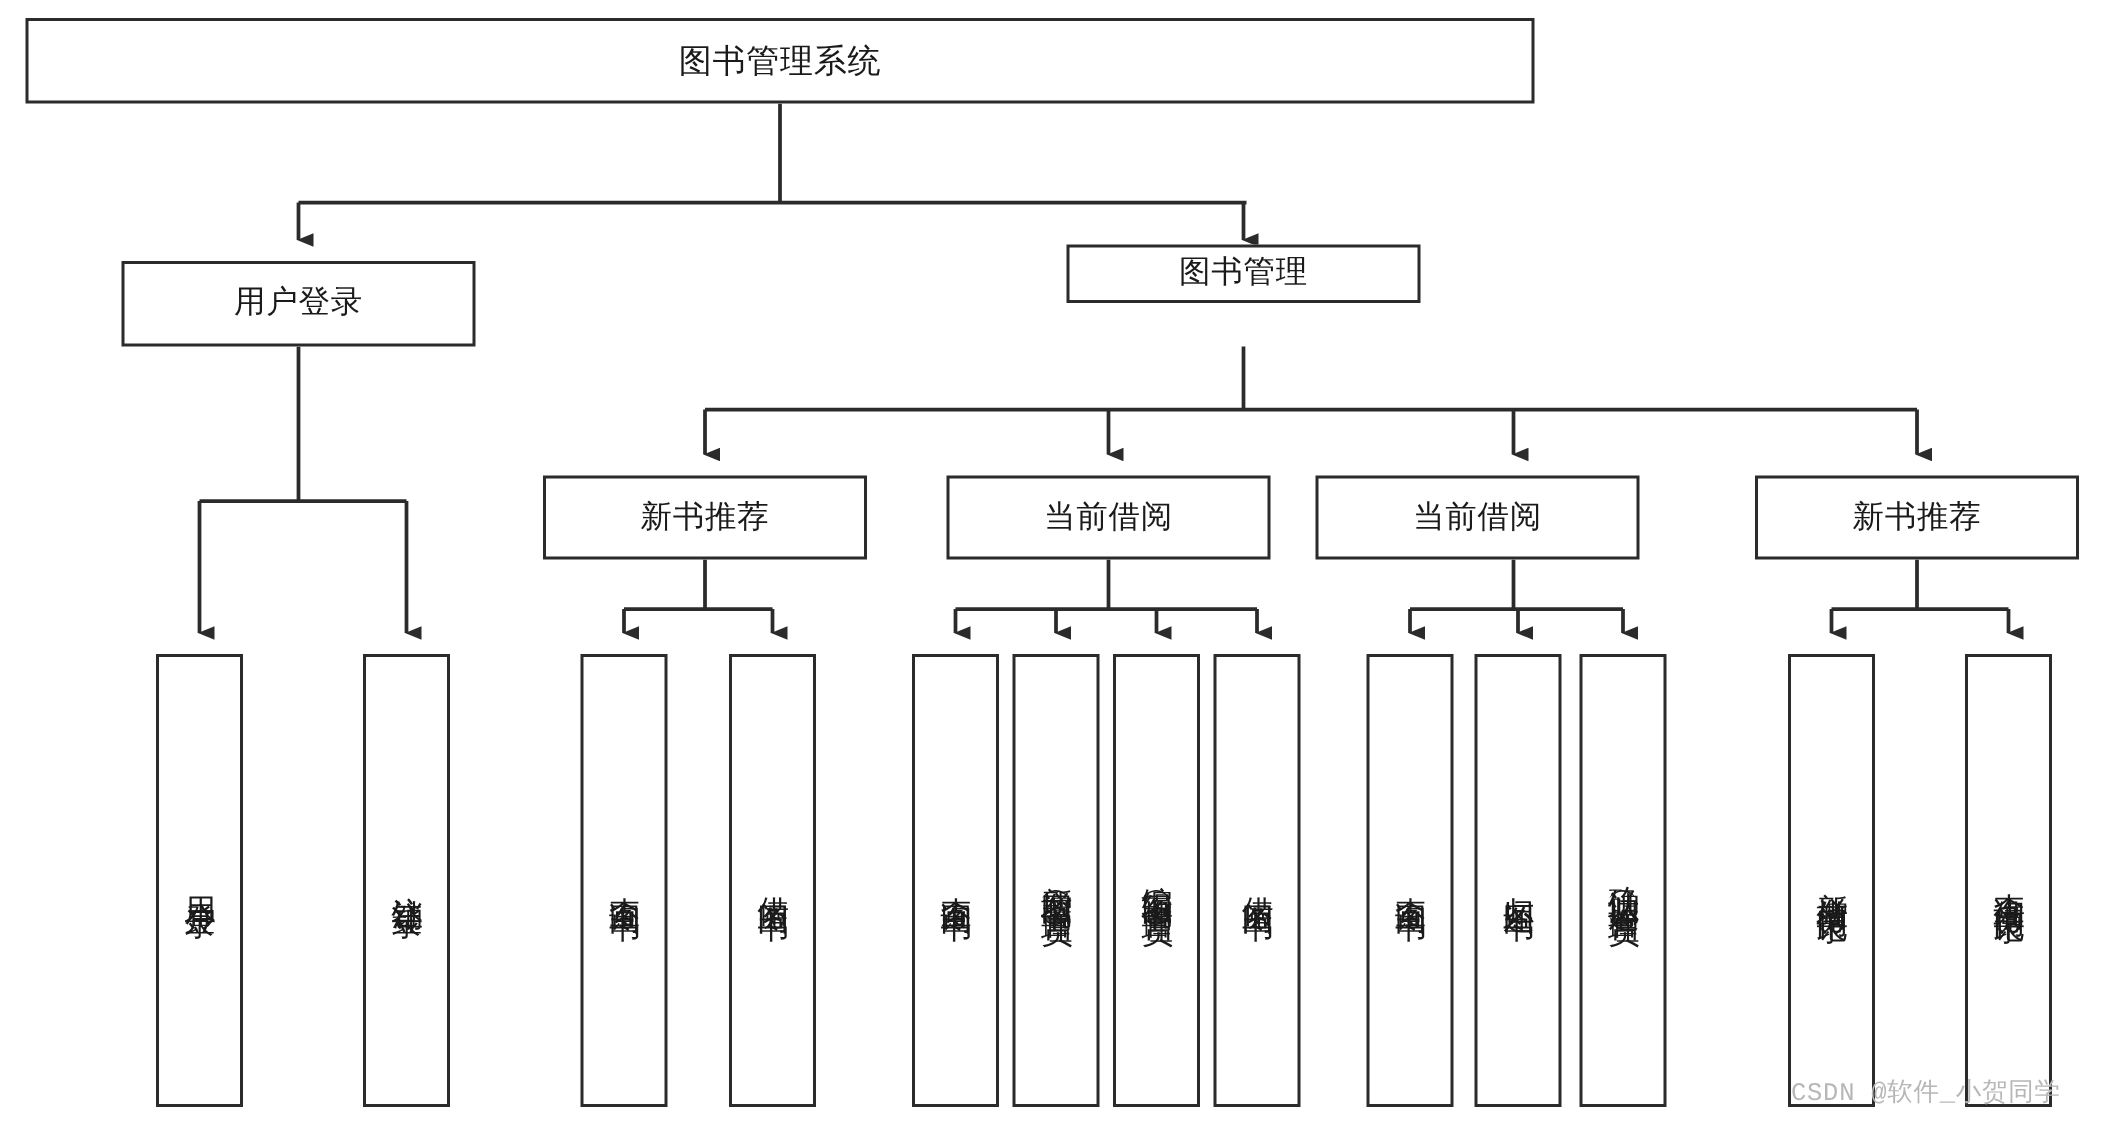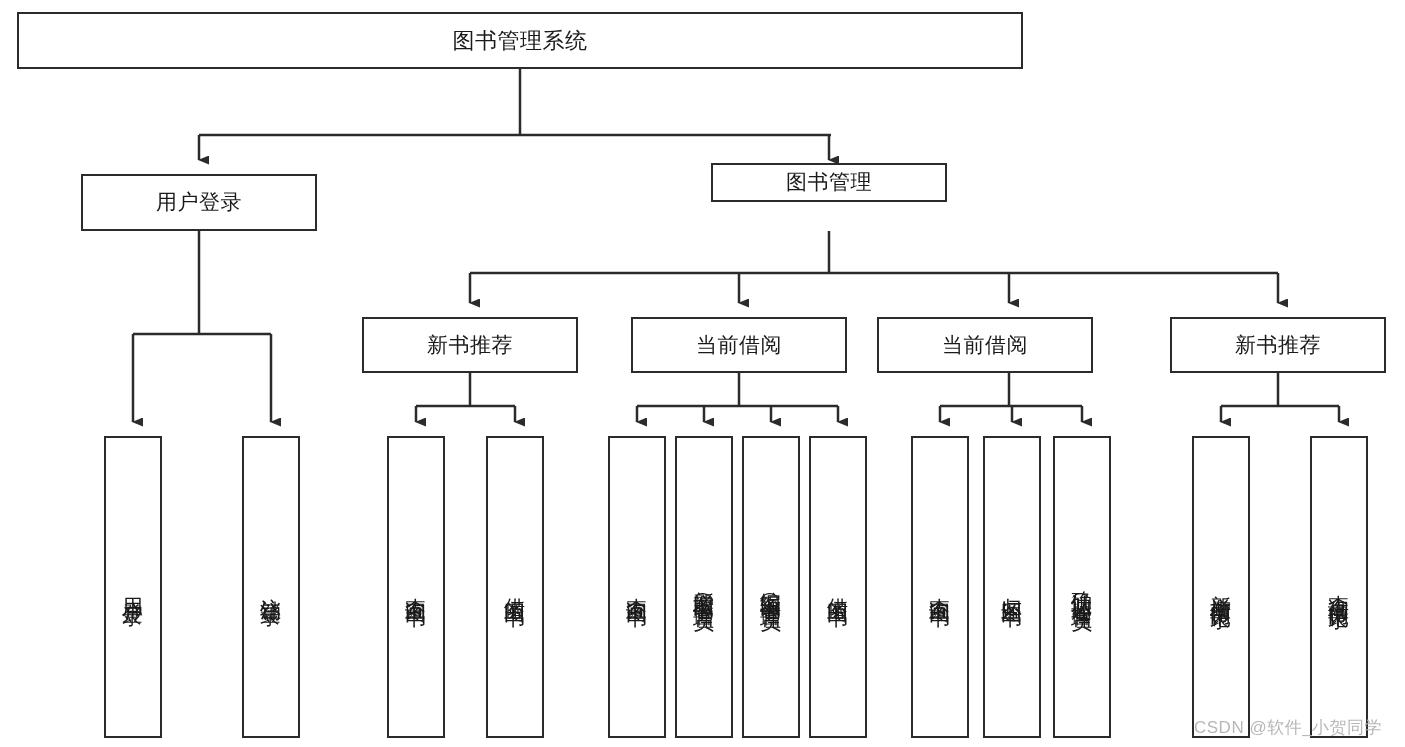--- a/index.html
+++ b/index.html
@@ -184,15 +184,15 @@
     <span class="node-label">确认归还（管理员）</span>
   </div>
 
   <div class="node vertical" style="left:1192px; top:436px; width:58px; height:302px;">
     <span class="node-label">新增借阅记录</span>
   </div>
   <div class="node vertical" style="left:1310px; top:436px; width:58px; height:302px;">
     <span class="node-label">查询借阅记录</span>
   </div>
 
-  <div class="watermark" style="left:1194px; top:716px;">CSDN @软件_小贺同学</div>
+  <div class="watermark" style="left:1194px; top:716px;font-family:Liberation Mono, monospace;">CSDN @软件_小贺同学</div>
 
 </div>
 
 </body></html>

